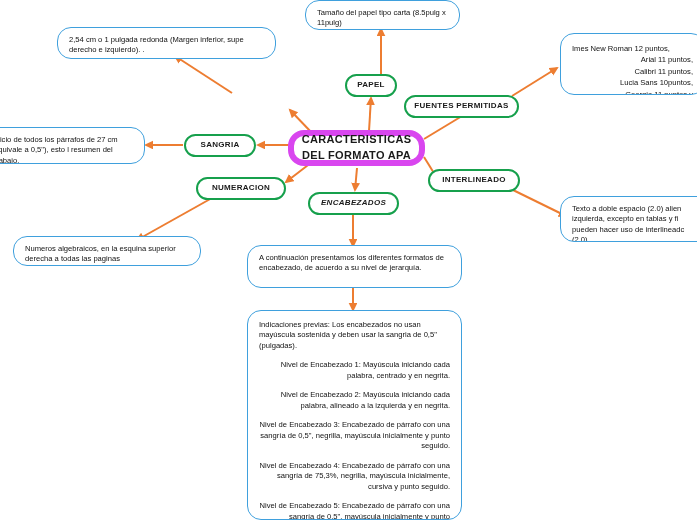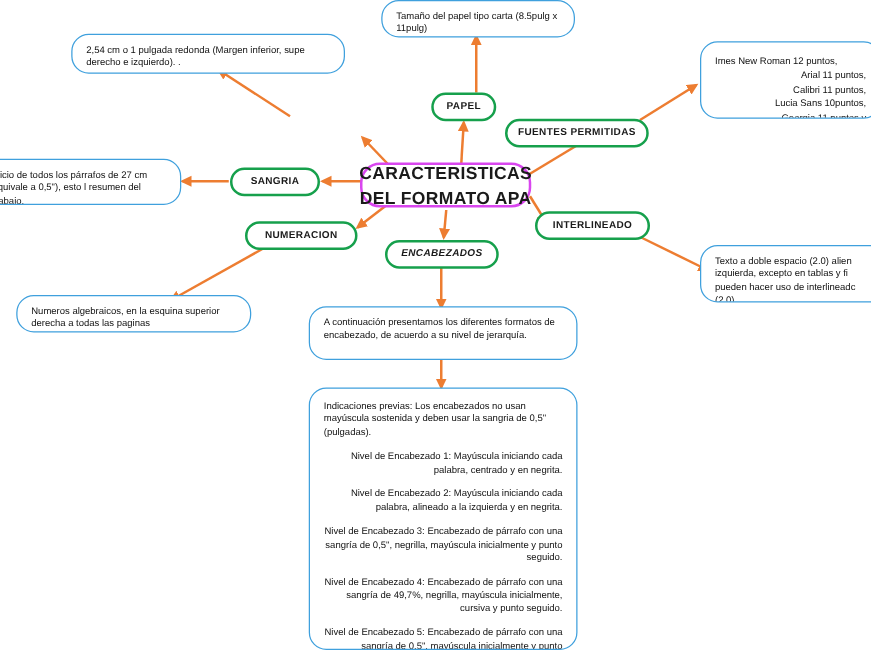--- a/index.html
+++ b/index.html
@@ -32,23 +32,23 @@
     align-items: center;
     justify-content: center;
     text-align: center;
     background: #ffffff;
     font-weight: bold;
     color: #1a1a1a;
     letter-spacing: 0.3px;
     z-index: 3;
   }
   .node-central {
-    border: 2px solid #d946ef;
+    border: 6px solid #d946ef;
     border-radius: 16px;
-    font-size: 14px;
+    font-size: 11px;
     line-height: 1.45;
     padding: 4px 6px;
   }
   .node-branch {
     border: 2px solid #16a04c;
     border-radius: 14px;
     font-size: 8px;
     line-height: 1.3;
     padding: 3px 5px;
   }
@@ -157,17 +157,17 @@
 
   <div class="leaf" style="left:247px; top:245px; width:215px; height:43px;">
     <p>A continuación presentamos los diferentes formatos de encabezado, de acuerdo a su nivel de jerarquía.</p>
   </div>
 
   <div class="leaf multi" style="left:247px; top:310px; width:215px; height:210px;">
     <p>Indicaciones previas: Los encabezados no usan mayúscula sostenida y deben usar la sangria de 0,5" (pulgadas).</p>
     <p>Nivel de Encabezado 1: Mayúscula iniciando cada palabra, centrado y en negrita.</p>
     <p>Nivel de Encabezado 2: Mayúscula iniciando cada palabra, alineado a la izquierda y en negrita.</p>
     <p>Nivel de Encabezado 3: Encabezado de párrafo con una sangría de 0,5", negrilla, mayúscula inicialmente y punto seguido.</p>
-    <p>Nivel de Encabezado 4: Encabezado de párrafo con una sangría de 49,7%, negrilla, mayúscula inicialmente, cursiva y punto seguido.</p>
+    <p>Nivel de Encabezado 4: Encabezado de párrafo con una sangría de 75,3%, negrilla, mayúscula inicialmente, cursiva y punto seguido.</p>
     <p>Nivel de Encabezado 5: Encabezado de párrafo con una sangría de 0,5", mayúscula inicialmente y punto seguido.</p>
   </div>
 
 </div>
 
 </body></html>

